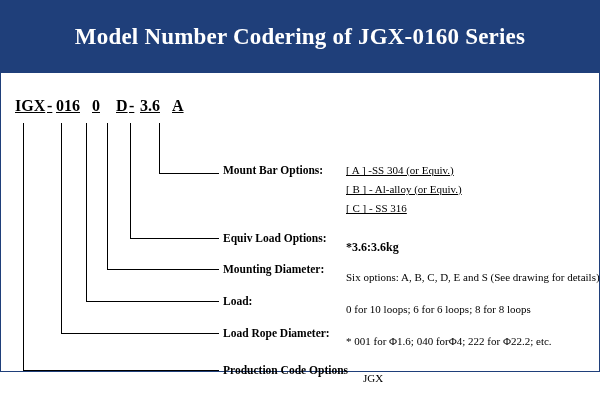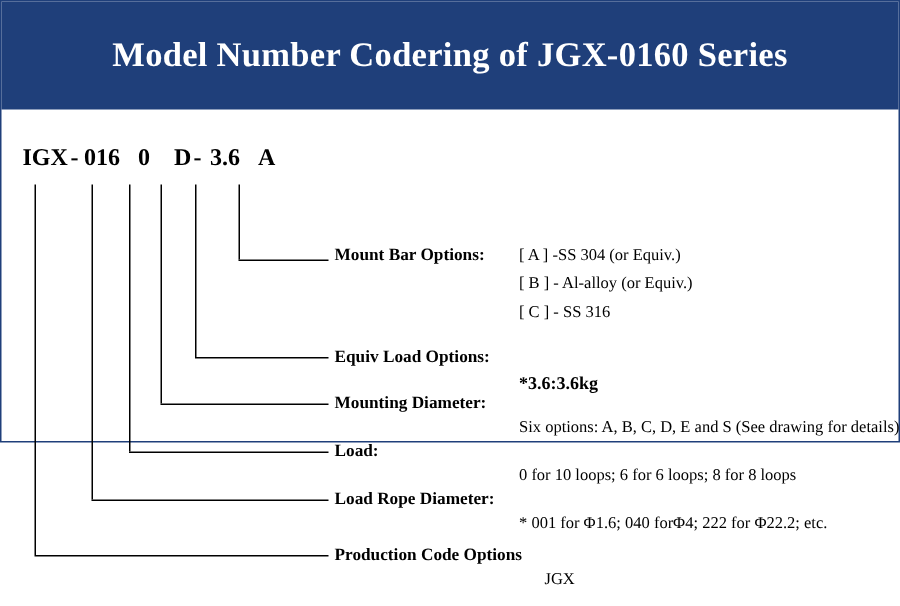--- a/index.html
+++ b/index.html
@@ -9,21 +9,21 @@
   body {
     width: 600px;
     height: 404px;
     background: #ffffff;
     font-family: "Liberation Serif", serif;
     overflow: hidden;
   }
   .page {
     position: relative;
     width: 600px;
-    height: 295px;
+    height: 372px;
     box-sizing: border-box;
     border: 1px solid #1f3f7a;
     background: #ffffff;
   }
   .title-bar {
     position: absolute;
     left: 0;
     top: 0;
     width: 598px;
     height: 72px;
@@ -49,20 +49,21 @@
     display: flex;
     align-items: baseline;
     font-size: 16px;
     font-weight: bold;
     font-family: "Liberation Serif", serif;
     color: #000000;
   }
   .code-seg {
     display: inline-block;
     white-space: pre;
+    text-decoration: underline;
   }
   
   .vline {
     position: absolute;
     width: 1px;
     background: #000000;
   }
   .hline {
     position: absolute;
     height: 1px;
@@ -78,34 +79,35 @@
     position: absolute;
     left: 0;
     top: 0;
     font-size: 11.5px;
     font-weight: bold;
     white-space: nowrap;
   }
   .callout .value {
     position: absolute;
     left: 123px;
-    top: 16px;
+    top: 8px;
     font-size: 11px;
     white-space: nowrap;
     font-family: Liberation Serif, serif;
   }
   .callout .value.bold {
     font-weight: bold;
     font-size: 12px;
   }
   .mount-opts .opt {
     position: absolute;
     left: 123px;
     font-size: 11px;
     white-space: nowrap;
+    text-decoration: underline;
   }
 </style>
 </head>
 <body>
 
 <div class="page">
 
   <div class="title-bar">
     <div class="title-text">Model Number Codering of JGX-0160 Series</div>
   </div>

